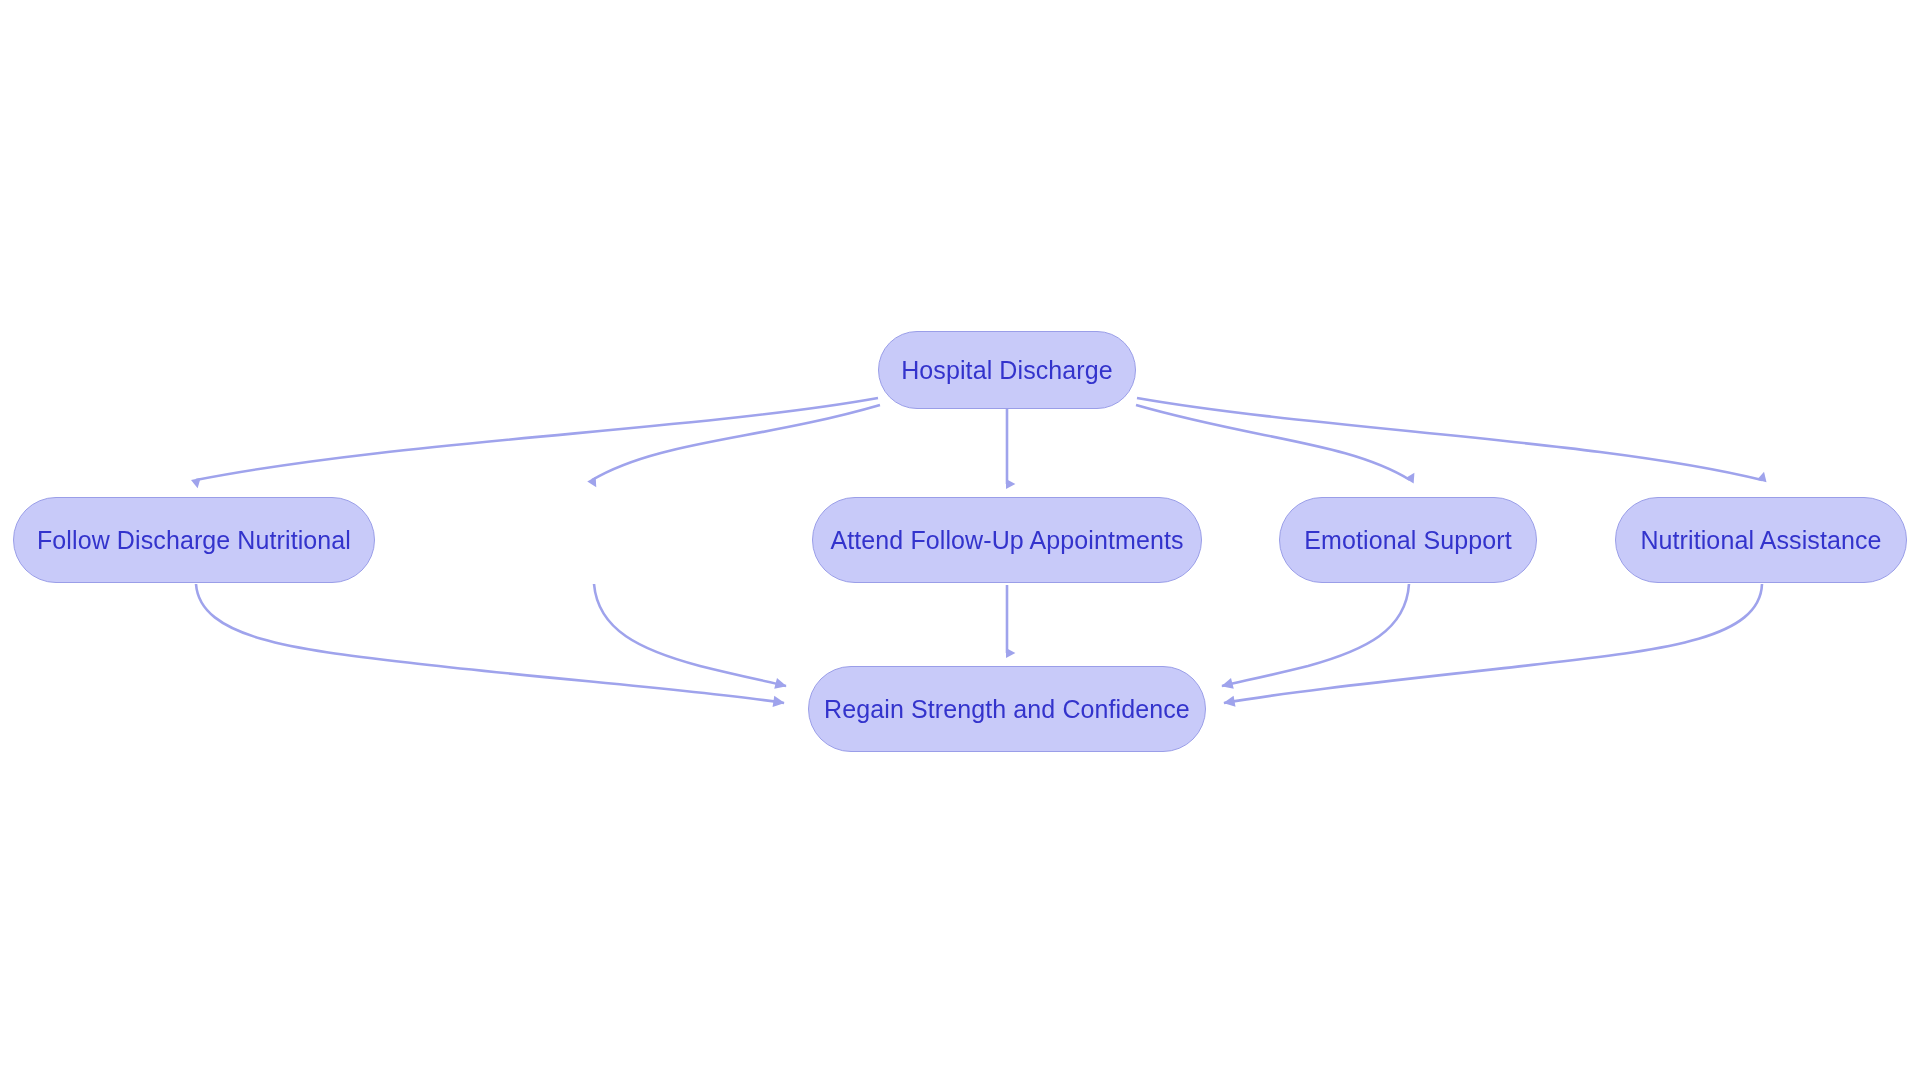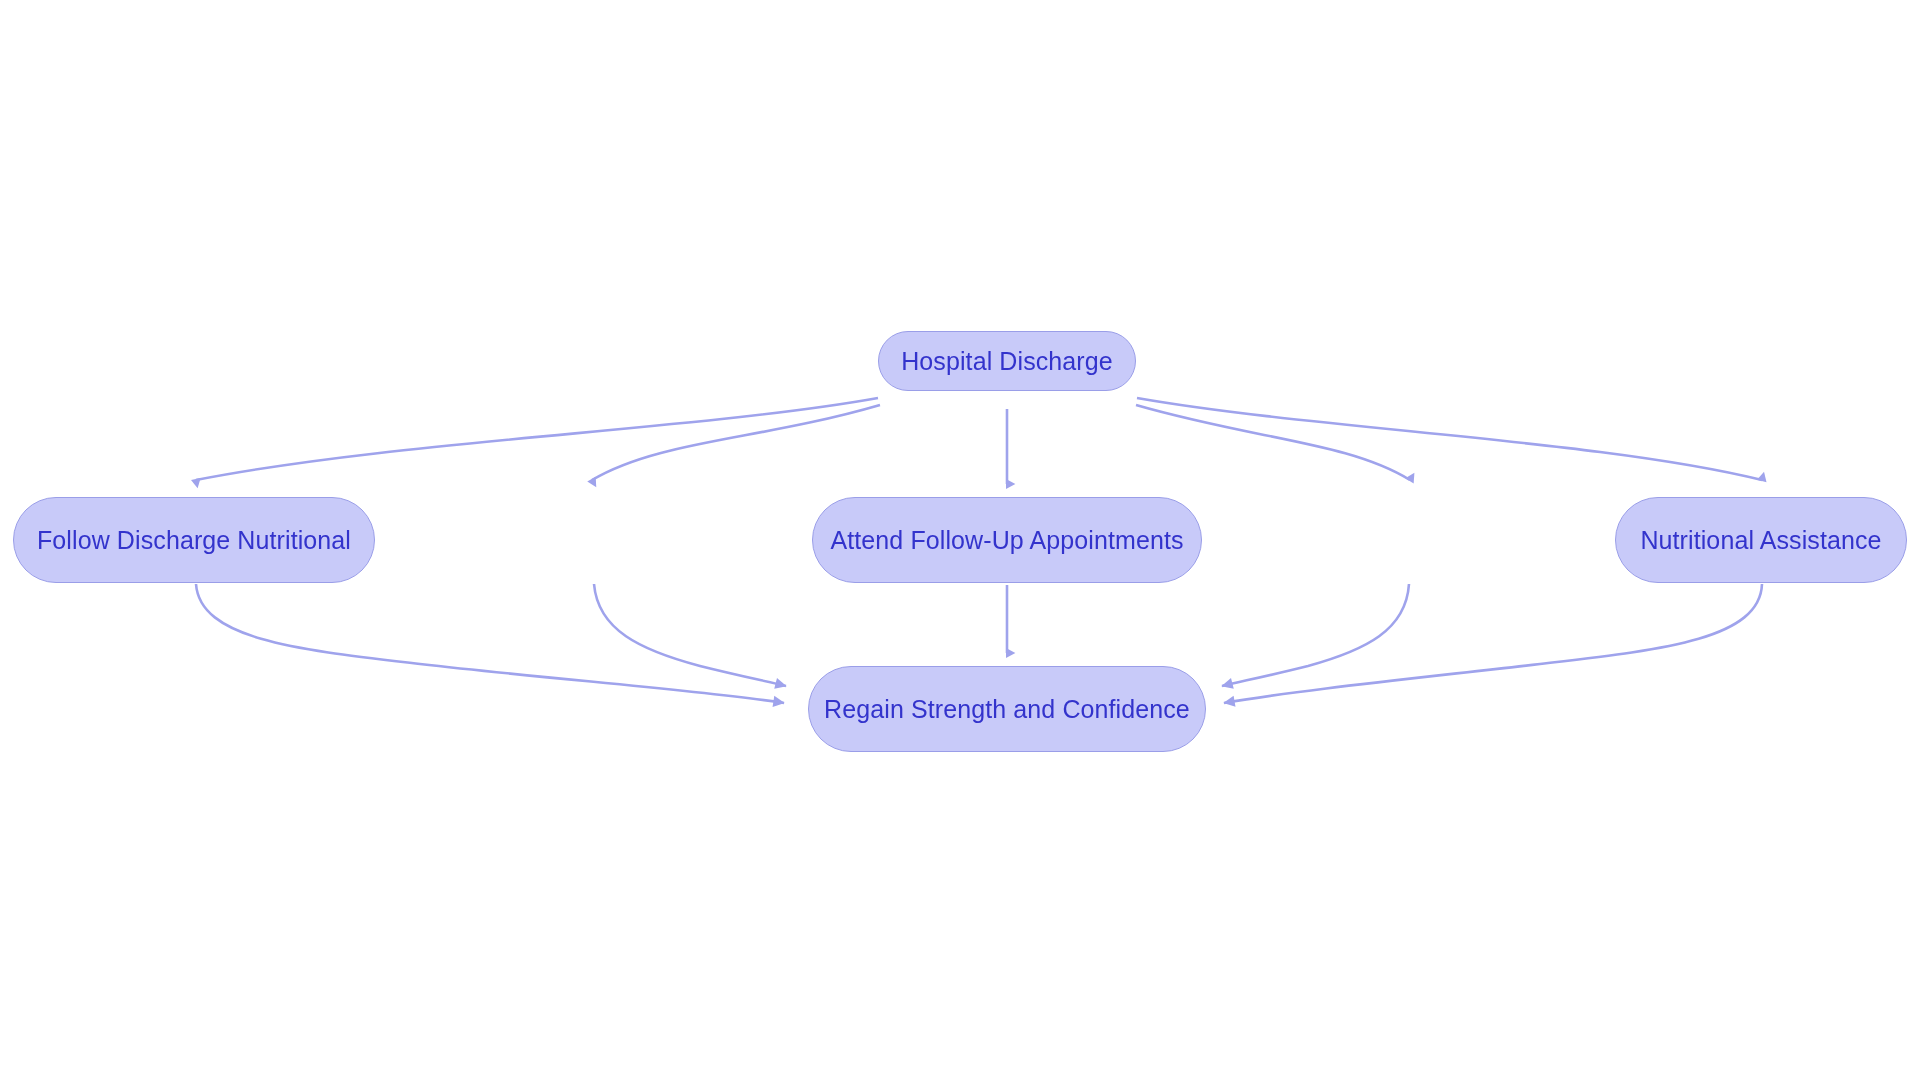--- a/index.html
+++ b/index.html
@@ -70,33 +70,36 @@
         <path d="M 1136 405 C 1258 440, 1348 442, 1410 480" stroke="#9fa3ec" fill="none" marker-end="url(#arrow-down)"></path>
         <path d="M 1137 398 C 1320 430, 1600 440, 1762 480" stroke="#9fa3ec" fill="none" marker-end="url(#arrow-down)"></path>
         <path d="M 196 584 C 200 640, 300 650, 420 664 C 560 680, 700 690, 784 703" stroke="#9fa3ec" fill="none" marker-end="url(#arrow-head)"></path>
         <path d="M 594 584 C 598 630, 640 650, 700 666 C 740 676, 770 682, 786 686" stroke="#9fa3ec" fill="none" marker-end="url(#arrow-head)"></path>
         <path d="M 1007 585 L 1007 653" stroke="#9fa3ec" fill="none" marker-end="url(#arrow-down)"></path>
         <path d="M 1409 584 C 1406 630, 1366 650, 1308 666 C 1268 676, 1238 682, 1222 686" stroke="#9fa3ec" fill="none" marker-end="url(#arrow-head)"></path>
         <path d="M 1762 584 C 1760 640, 1660 650, 1540 664 C 1400 680, 1300 690, 1224 703" stroke="#9fa3ec" fill="none" marker-end="url(#arrow-head)"></path>
       </g>
   </svg>
 
-  <div class="node" style="left:878px; top:331px; width:258px; height:60px;">
+  <div class="node" style="left:878px; top:331px; width:258px; height:78px;">
     <span class="node-label">Hospital Discharge</span>
   </div>
 
   <div class="node" style="left:13px; top:497px; width:362px; height:86px;">
     <span class="node-label">Follow Discharge Nutritional</span>
   </div>
 
 
   <div class="node" style="left:812px; top:497px; width:390px; height:86px;align-items:center;">
     <span class="node-label">Attend Follow-Up Appointments</span>
   </div>
 
+  <div class="node" style="left:1279px; top:497px; width:258px; height:86px;">
+    <span class="node-label">Emotional Support</span>
+  </div>
 
   <div class="node" style="left:1615px; top:497px; width:292px; height:86px;">
     <span class="node-label">Nutritional Assistance</span>
   </div>
 
   <div class="node" style="left:808px; top:666px; width:398px; height:86px;">
     <span class="node-label">Regain Strength and Confidence</span>
   </div>
 
 </div>

